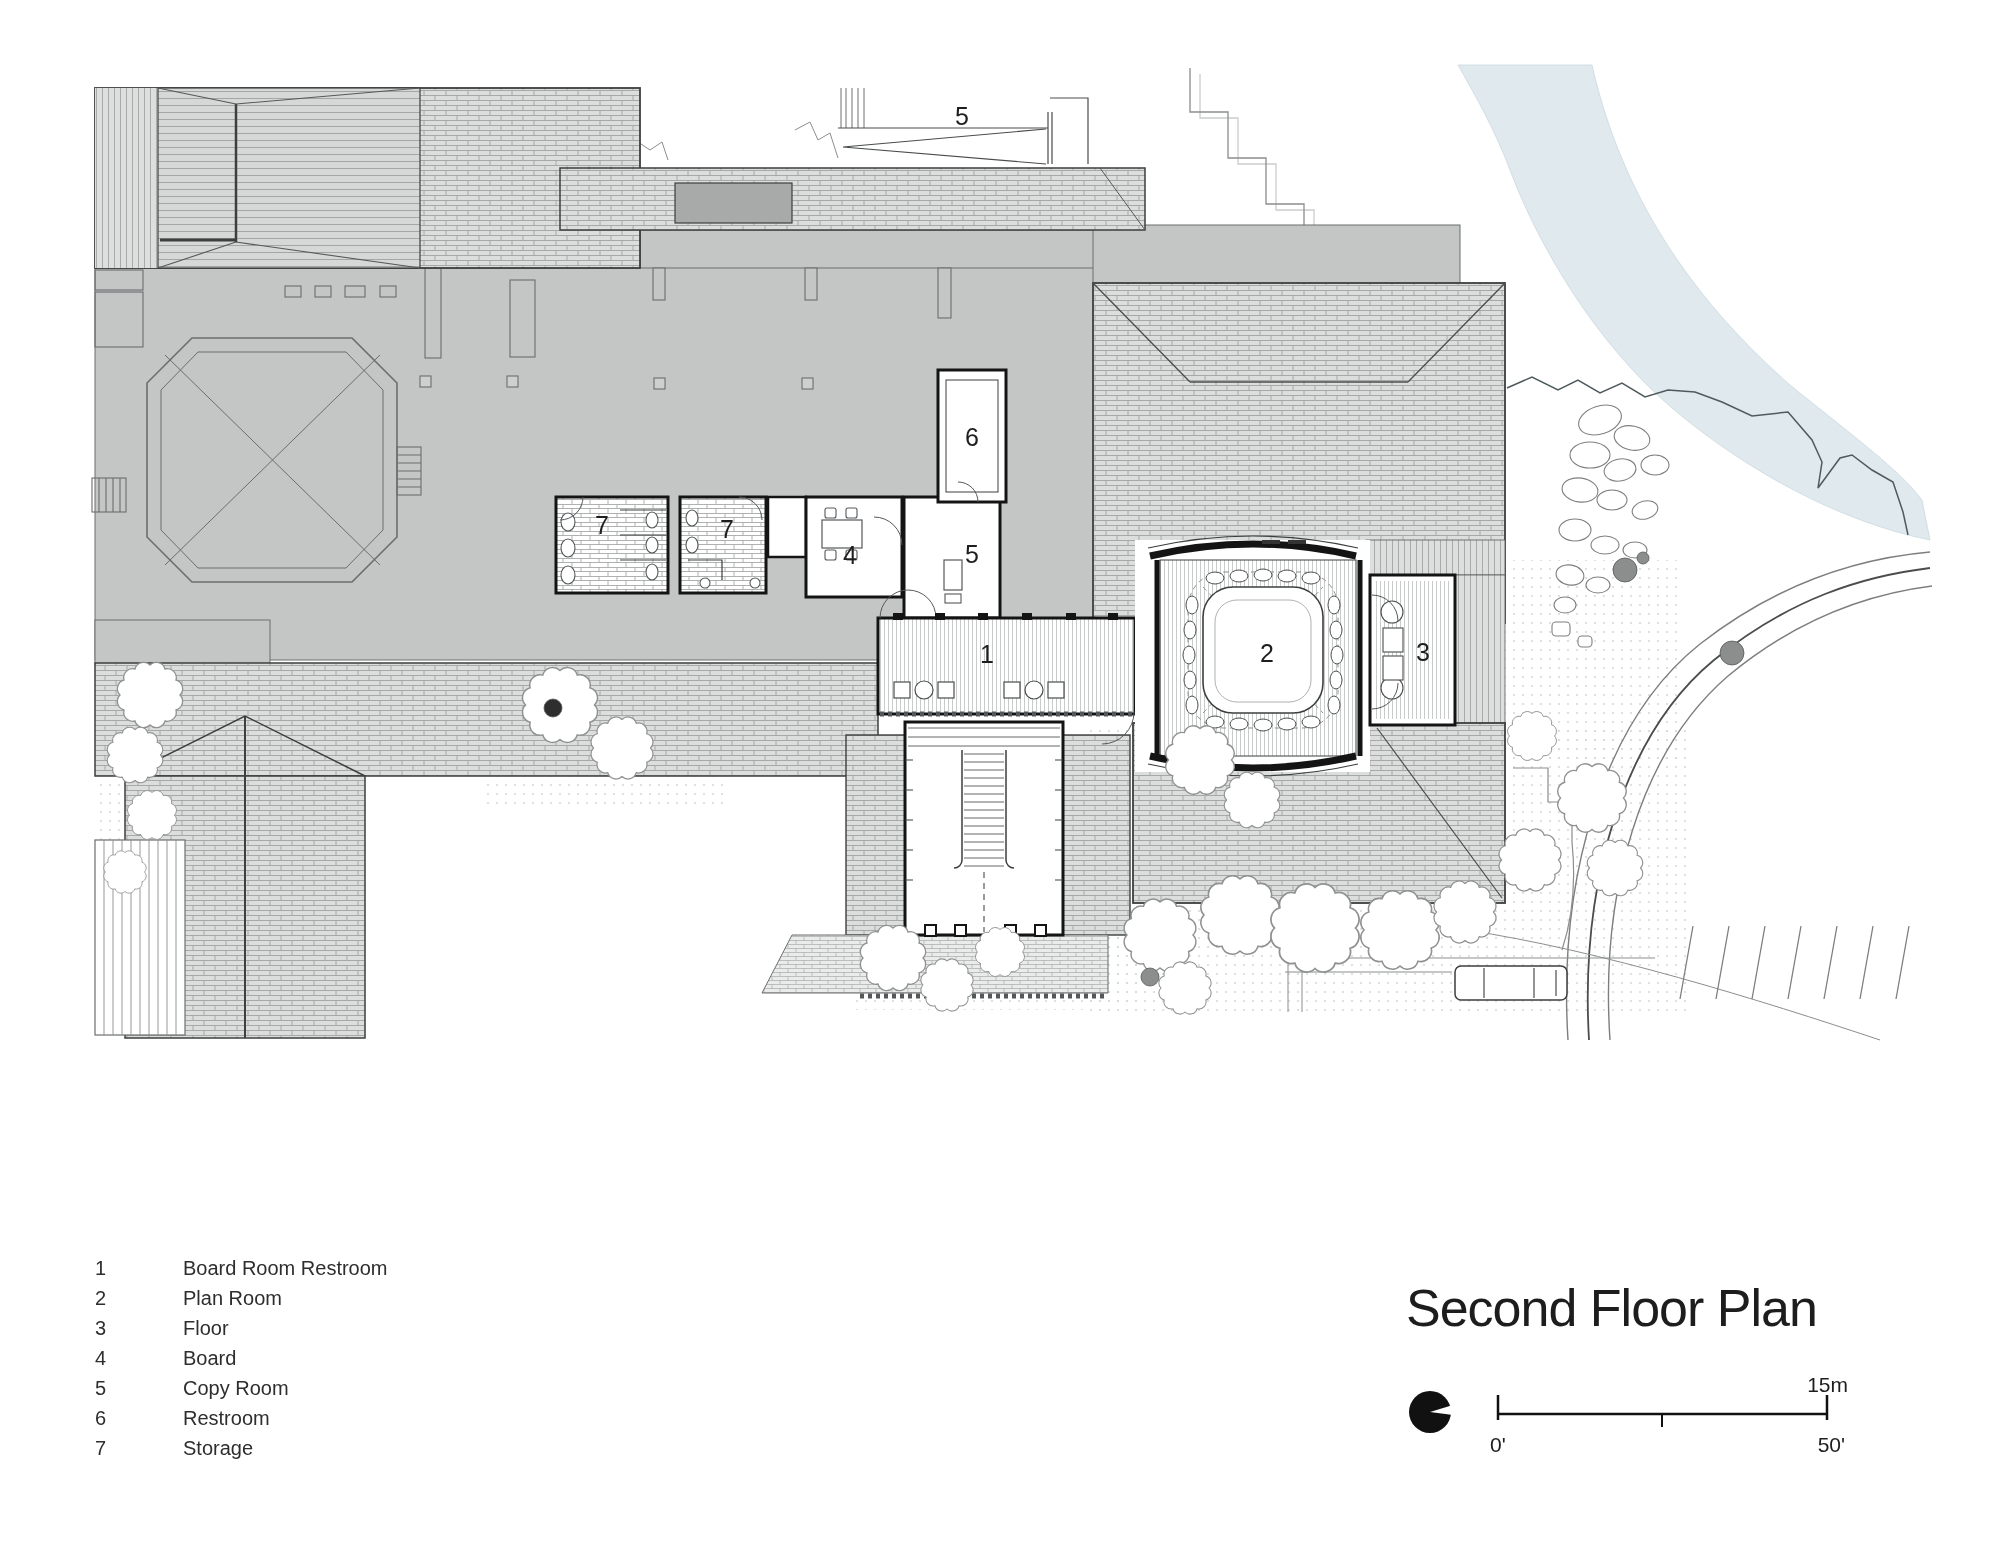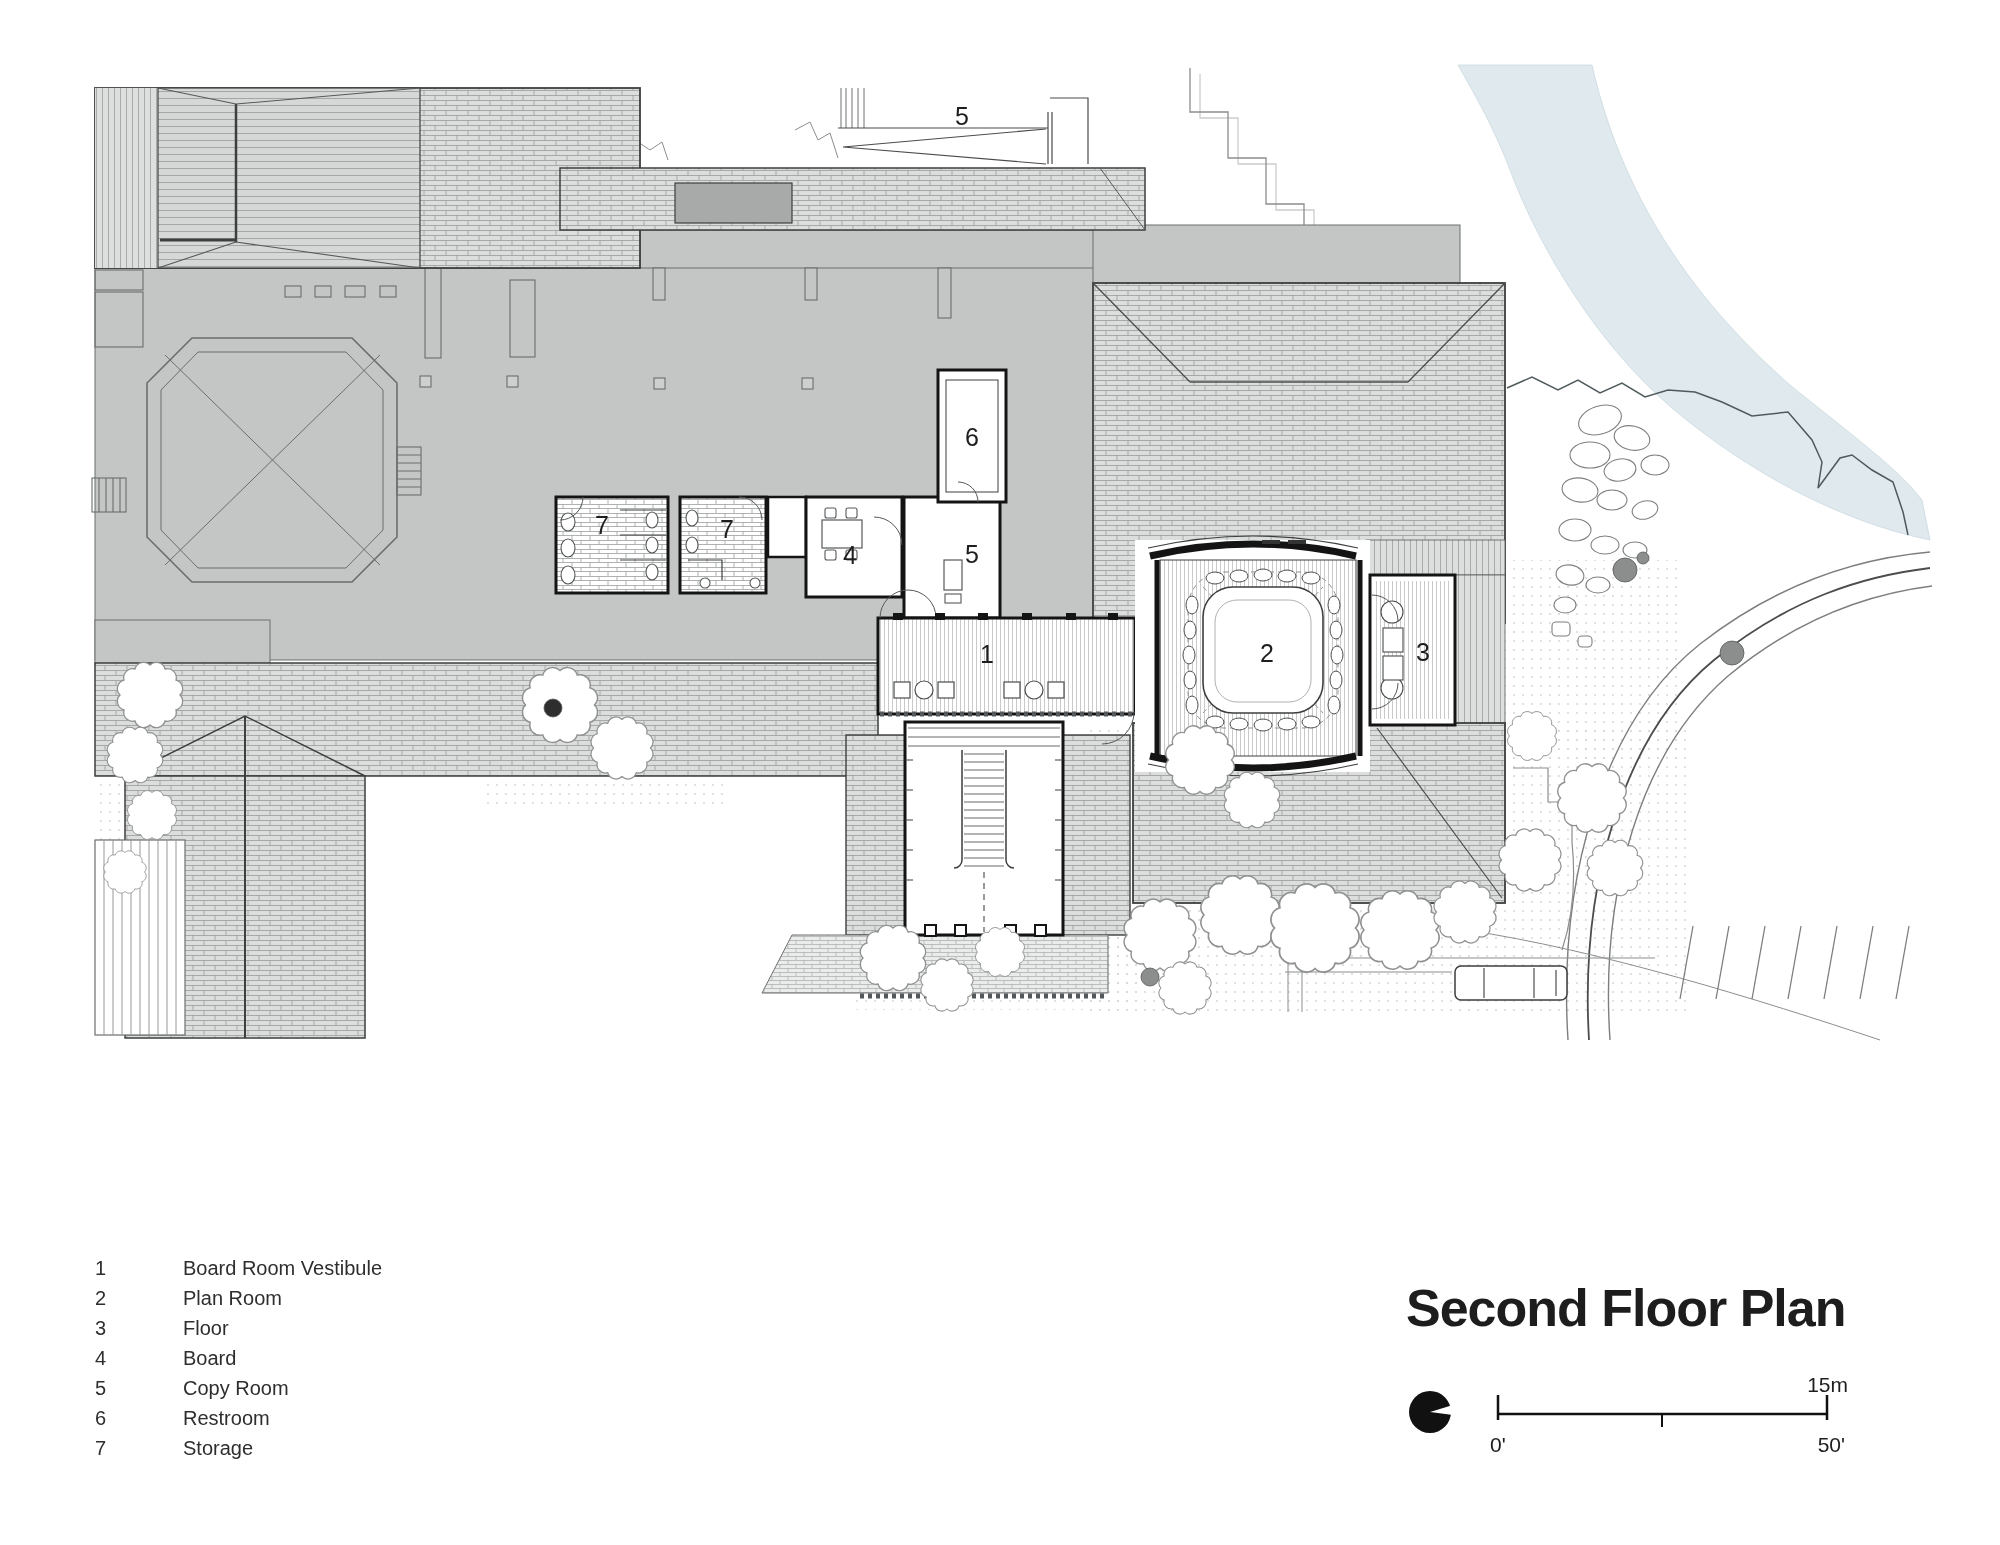--- a/index.html
+++ b/index.html
@@ -1,19 +1,19 @@
 <!DOCTYPE html>
 <html><head>
 <meta charset="utf-8">
 <style>
   html,body{margin:0;padding:0;background:#ffffff;}
   .canvas{position:relative;width:2000px;height:1545px;background:#fff;overflow:hidden;
           font-family:"Liberation Sans",sans-serif;color:#2b2b2b;}
   .plan-svg{position:absolute;left:0;top:0;}
-  .page-title{position:absolute;left:1406px;top:1278px;font-size:52px;font-weight:bold;
+  .page-title{position:absolute;left:1406px;top:1278px;font-size:52px;font-weight:normal;
               letter-spacing:-1px;color:#1d1d1d;white-space:nowrap;}
   .legend{position:absolute;left:95px;top:1253px;font-size:20px;color:#2e2e2e;}
   .legend-row{display:flex;height:30px;line-height:30px;align-items:center;}
   .legend-num{width:88px;}
   .legend-label{white-space:nowrap;}
 </style>
 </head>
 <body>
 
 <div class="canvas">
@@ -432,21 +432,21 @@
     <text x="1845" y="1452" text-anchor="end" font-family="Liberation Sans, sans-serif" font-size="21" fill="#1e1e1e">50'</text>
     <text x="1848" y="1392" text-anchor="end" font-family="Liberation Sans, sans-serif" font-size="21" fill="#1e1e1e">15m</text>
   </g>
 </svg>
 
 <div class="page-title">Second Floor Plan</div>
 
 <div class="legend">
   <div class="legend-row">
     <span class="legend-num">1</span>
-    <span class="legend-label">Board Room Vestibule</span>
+    <span class="legend-label">Board Room Restroom</span>
   </div>
   <div class="legend-row">
     <span class="legend-num">2</span>
     <span class="legend-label">Plan Room</span>
   </div>
   <div class="legend-row">
     <span class="legend-num">3</span>
     <span class="legend-label">Floor</span>
   </div>
   <div class="legend-row">

